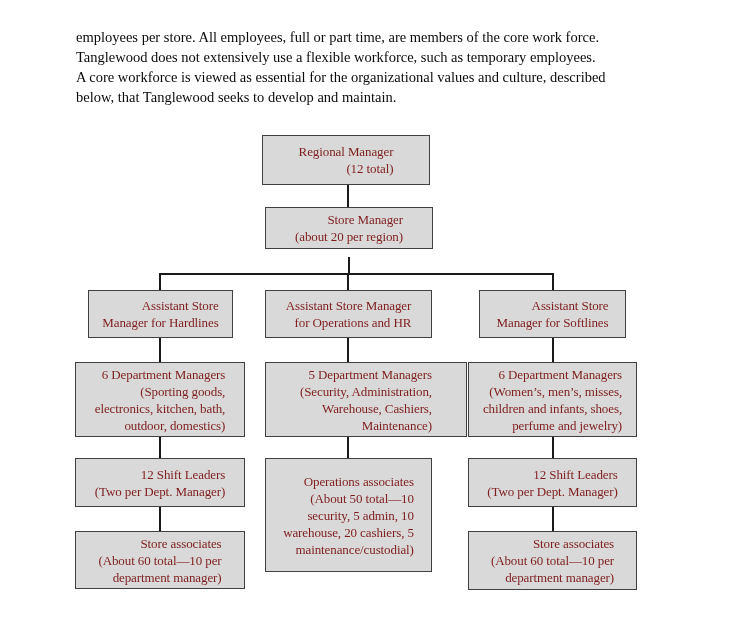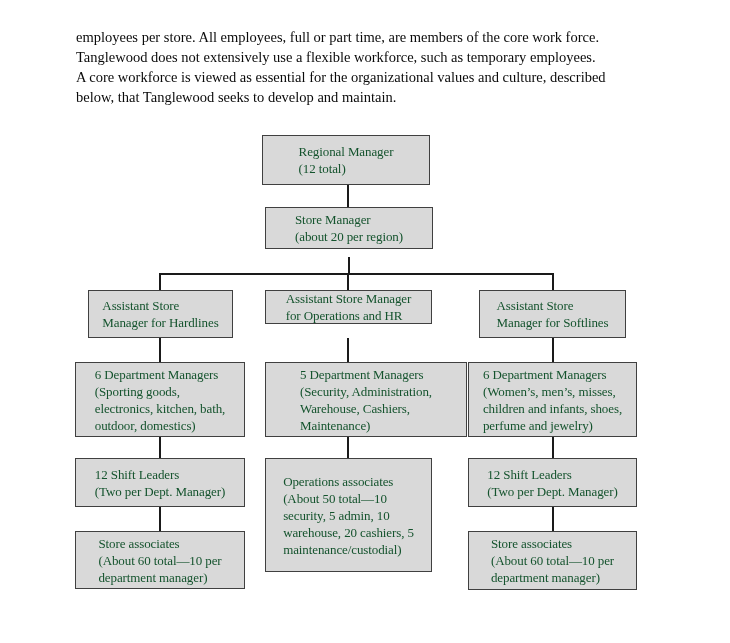--- a/index.html
+++ b/index.html
@@ -24,26 +24,26 @@
     color: #0a0a0a;
   }
   .node {
     position: absolute;
     box-sizing: border-box;
     background: var(--box-fill, #d9d9d9);
     border: 1.5px solid var(--box-border, #404040);
     display: flex;
     align-items: center;
     justify-content: center;
-    text-align: left;
+    text-align: right;
     font-size: 13px;
     line-height: 17px;
     letter-spacing: -0.1px;
     white-space: pre;
-    color: #14532d;
+    color: #7f1d1d;
   }
   .v {
     position: absolute;
     width: 1.5px;
     background: var(--line-color, #1a1a1a);
   }
   .h {
     position: absolute;
     height: 1.5px;
     background: var(--line-color, #1a1a1a);
@@ -80,21 +80,21 @@
     <div class="v" style="left:552px;top:507px;height:24px"></div>
 
     <div class="node" style="left:262px;top:135px;width:168px;height:50px">Regional Manager
 (12 total)</div>
 
     <div class="node" style="left:265px;top:207px;width:168px;height:42px">Store Manager
 (about 20 per region)</div>
 
     <div class="node" style="left:88px;top:290px;width:145px;height:48px">Assistant Store
 Manager for Hardlines</div>
-    <div class="node" style="left:265px;top:290px;width:167px;height:34px">Assistant Store Manager
+    <div class="node" style="left:265px;top:290px;width:167px;height:48px">Assistant Store Manager
 for Operations and HR</div>
     <div class="node" style="left:479px;top:290px;width:147px;height:48px">Assistant Store
 Manager for Softlines</div>
 
     <div class="node" style="left:75px;top:362px;width:170px;height:75px">6 Department Managers
 (Sporting goods,
 electronics, kitchen, bath,
 outdoor, domestics)</div>
     <div class="node" style="left:265px;top:362px;width:202px;height:75px">5 Department Managers
 (Security, Administration,

